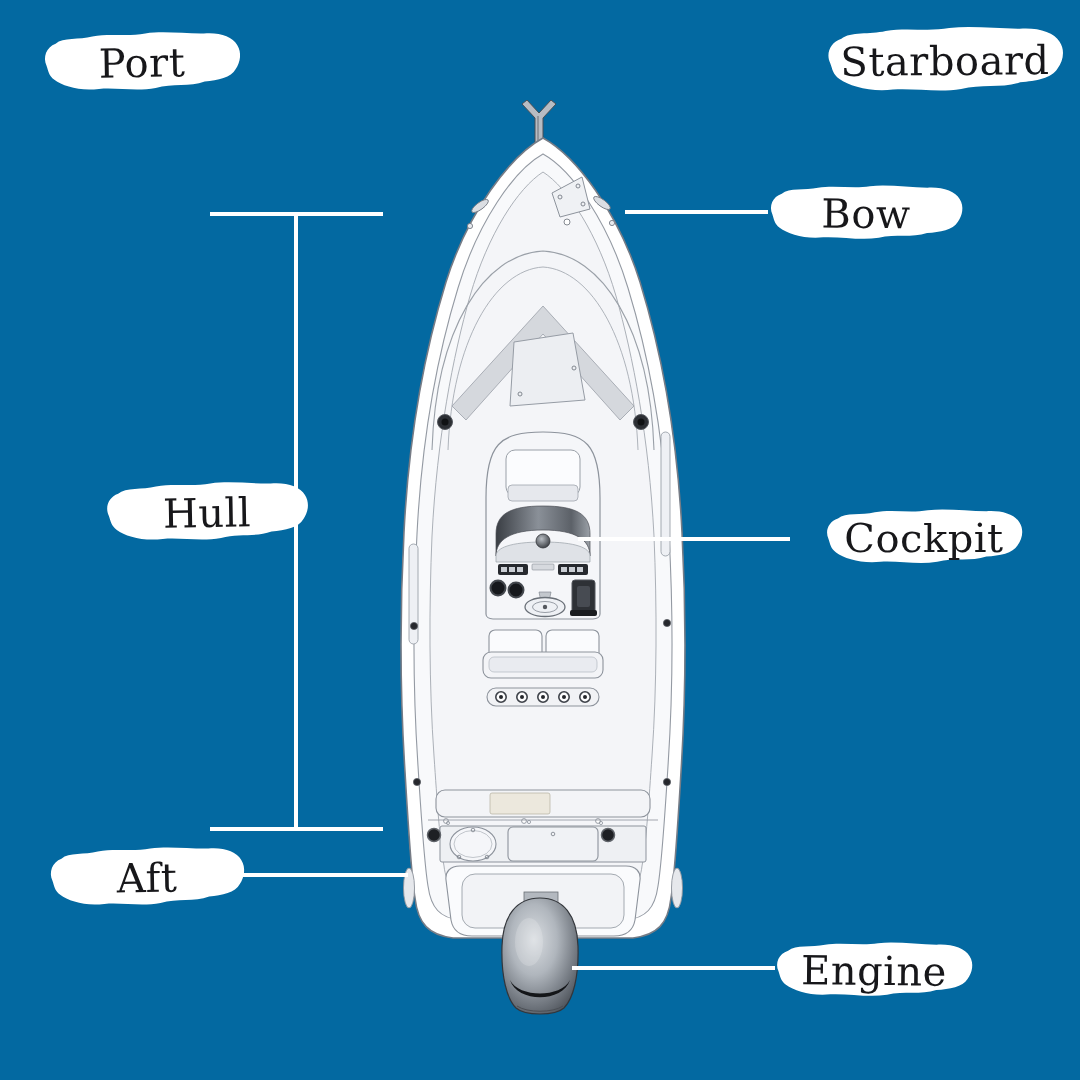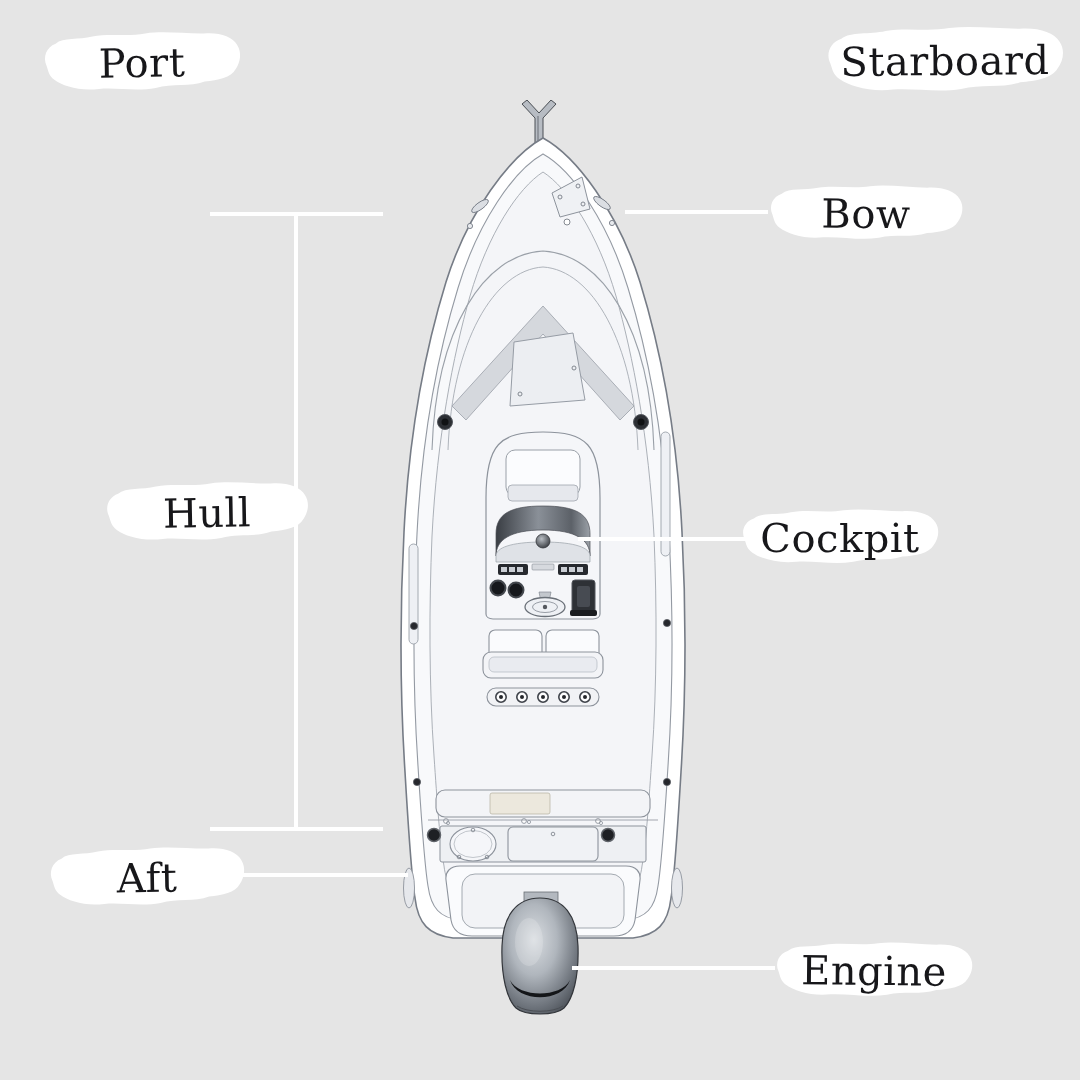--- a/index.html
+++ b/index.html
@@ -1,20 +1,20 @@
 <!DOCTYPE html>
 <html><head>
 <meta charset="utf-8">
 <title>Boat Anatomy Diagram</title>
 <style>
   html,body{margin:0;padding:0;}
   body{font-family:"DejaVu Serif","Liberation Serif",serif;}
   #canvas{
     position:relative;width:1080px;height:1080px;overflow:hidden;
-    background:#e5e5e5;
+    background:#0369a1;
   }
   .line{position:absolute;background:#ffffff;}
   .label{
     position:absolute;display:flex;align-items:center;justify-content:center;
   }
   .label .brush{
     position:absolute;left:0;top:0;width:100%;height:100%;
   }
   .label .label-text{
     position:relative;z-index:2;color:#17171a;font-size:40px;
@@ -221,21 +221,21 @@
     <span class="label-text">Bow</span>
   </div>
 
   <div class="label" style="left:100px;top:478px;width:214px;height:70px;transform:rotate(-1deg);">
     <svg class="brush" viewBox="0 0 220 64" preserveAspectRatio="none">
         <path fill="#ffffff" d="M9,33 C5,25 9,16 19,13 C27,7 44,10 58,7 C76,4 96,8 114,5 C134,3 156,6 176,6 C192,5 206,9 211,17 C216,24 214,33 209,39 C204,47 190,49 176,50 C160,55 142,51 124,55 C104,58 84,54 64,55 C44,57 26,52 17,46 C11,42 11,38 9,33 Z"></path>
       </svg>
     <span class="label-text">Hull</span>
   </div>
 
-  <div class="label" style="left:736px;top:505px;width:208px;height:66px;">
+  <div class="label" style="left:820px;top:505px;width:208px;height:66px;">
     <svg class="brush" viewBox="0 0 220 64" preserveAspectRatio="none">
         <path fill="#ffffff" d="M9,33 C5,25 9,16 19,13 C27,7 44,10 58,7 C76,4 96,8 114,5 C134,3 156,6 176,6 C192,5 206,9 211,17 C216,24 214,33 209,39 C204,47 190,49 176,50 C160,55 142,51 124,55 C104,58 84,54 64,55 C44,57 26,52 17,46 C11,42 11,38 9,33 Z"></path>
       </svg>
     <span class="label-text">Cockpit</span>
   </div>
 
   <div class="label" style="left:44px;top:843px;width:206px;height:70px;transform:rotate(-1deg);">
     <svg class="brush" viewBox="0 0 220 64" preserveAspectRatio="none">
         <path fill="#ffffff" d="M9,33 C5,25 9,16 19,13 C27,7 44,10 58,7 C76,4 96,8 114,5 C134,3 156,6 176,6 C192,5 206,9 211,17 C216,24 214,33 209,39 C204,47 190,49 176,50 C160,55 142,51 124,55 C104,58 84,54 64,55 C44,57 26,52 17,46 C11,42 11,38 9,33 Z"></path>
       </svg>

